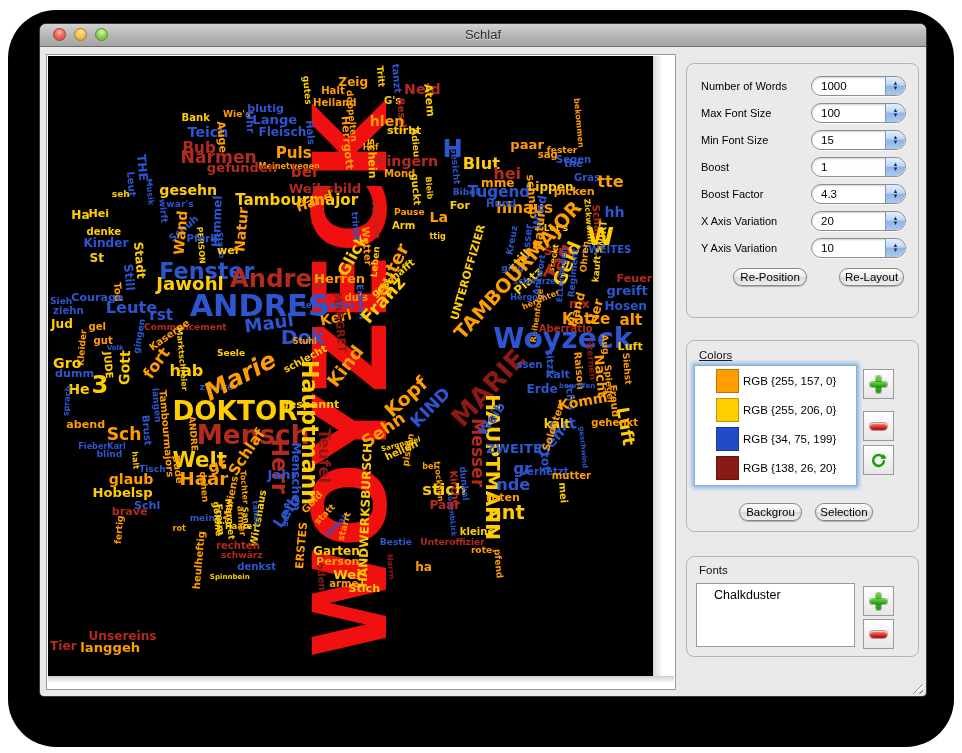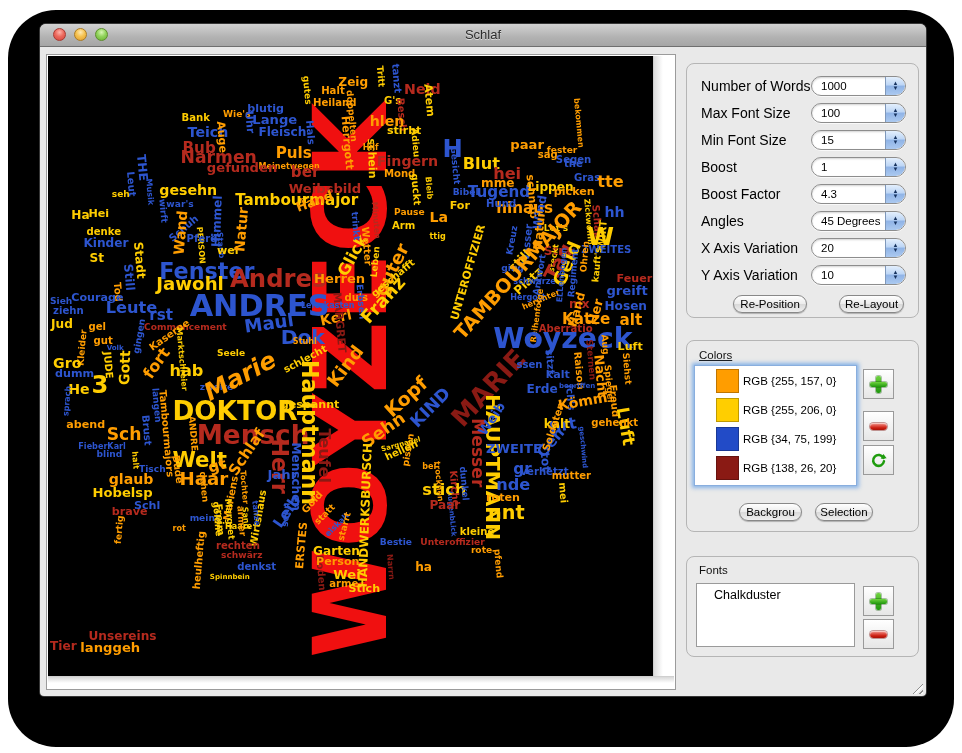--- a/index.html
+++ b/index.html
@@ -31,21 +31,21 @@
   svg text{font-family:"DejaVu Sans",sans-serif;}
   
   .group-box{position:absolute;left:646px;width:233px;border:1px solid #b5b5b5;
              border-radius:8px;background:rgba(255,255,255,.06);box-sizing:border-box;}
   .box-settings{top:39px;height:255px;padding:8px 12px 0 14px;}
   .box-colors{top:316px;height:192px;}
   .box-fonts{top:532px;height:101px;}
   .group-title{font-size:11.5px;color:#111;}
   
   .setting-row{display:flex;align-items:center;height:27px;}
-  .setting-label{flex:1;font-size:14px;color:#000;}
+  .setting-label{flex:1;font-size:11px;color:#000;}
   .stepper{display:flex;width:95px;height:20px;border:1px solid #8d8d8d;border-radius:10px;
            background:#fff;box-shadow:inset 0 1px 2px rgba(0,0,0,.18),0 1px 0 rgba(255,255,255,.7);
            box-sizing:border-box;overflow:hidden;}
   .stepper-val{flex:1;font-size:11.5px;line-height:18px;padding-left:9px;color:#000;white-space:nowrap;}
   .stepper-arrows{width:19px;display:flex;flex-direction:column;align-items:center;justify-content:center;
            border-left:1px solid #7f98ba;border-radius:0 10px 10px 0;
            background:linear-gradient(#e3effd 0%,#bcd5f5 45%,#8fb3e6 50%,#abc9f0 100%);}
   .arrow{font-size:6px;line-height:5px;color:#16325e;}
   .btn-row{display:flex;justify-content:space-between;margin-top:7px;padding:0 2px 0 0;}
   .aqua-btn{display:inline-flex;align-items:center;justify-content:center;height:18px;
@@ -449,30 +449,20 @@
       <span class="setting-label">Boost Factor</span>
       <div class="stepper">
         <span class="stepper-val">4.3</span>
         <span class="stepper-arrows">
             <span class="arrow">▲</span>
             <span class="arrow">▼</span>
           </span>
       </div>
     </div>
     <div class="setting-row">
-      <span class="setting-label">Angles</span>
-      <div class="stepper">
-        <span class="stepper-val">45 Degrees</span>
-        <span class="stepper-arrows">
-            <span class="arrow">▲</span>
-            <span class="arrow">▼</span>
-          </span>
-      </div>
-    </div>
-    <div class="setting-row">
       <span class="setting-label">X Axis Variation</span>
       <div class="stepper">
         <span class="stepper-val">20</span>
         <span class="stepper-arrows">
             <span class="arrow">▲</span>
             <span class="arrow">▼</span>
           </span>
       </div>
     </div>
     <div class="setting-row">

